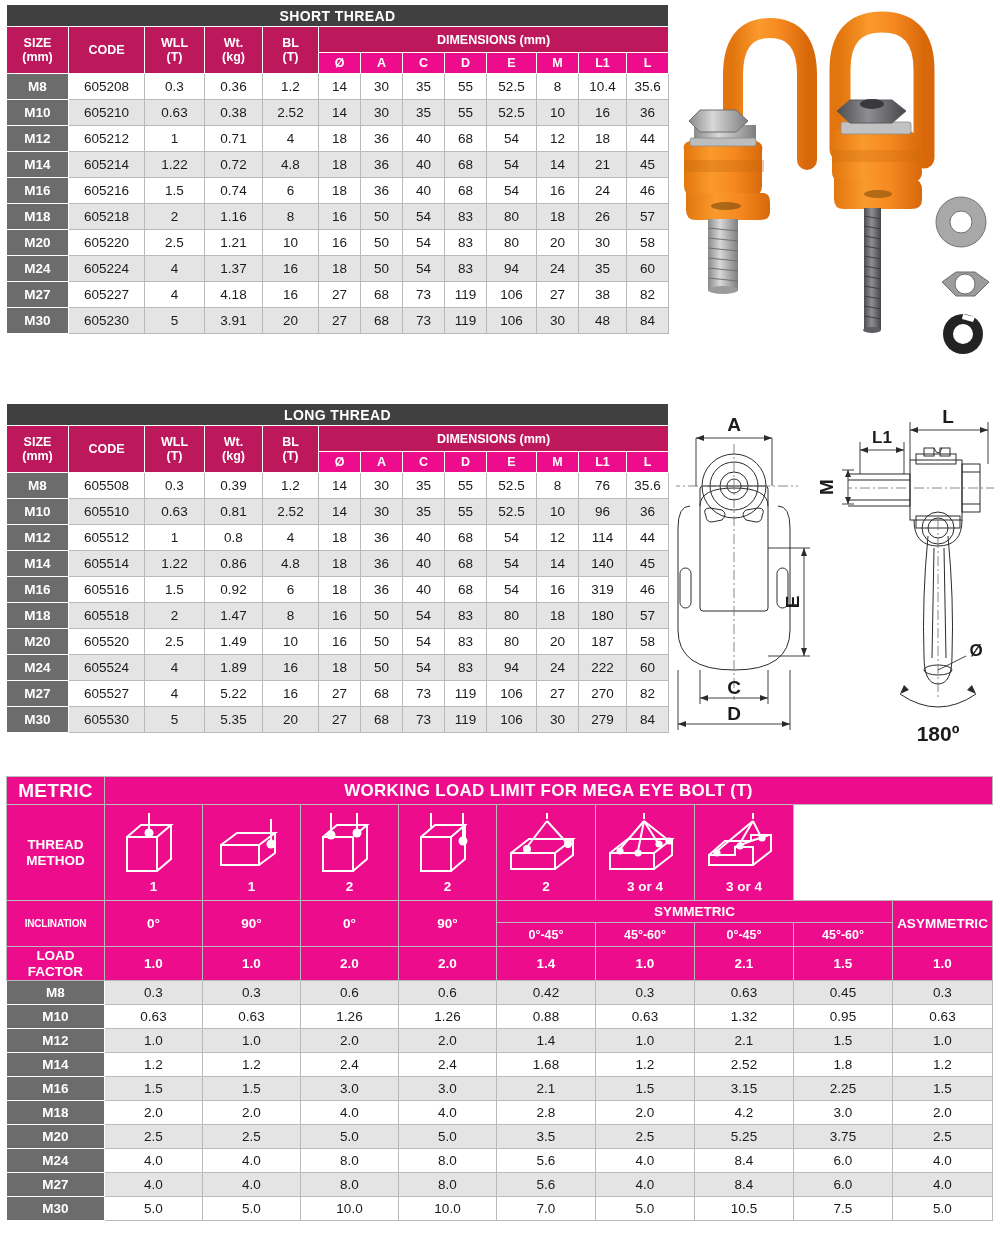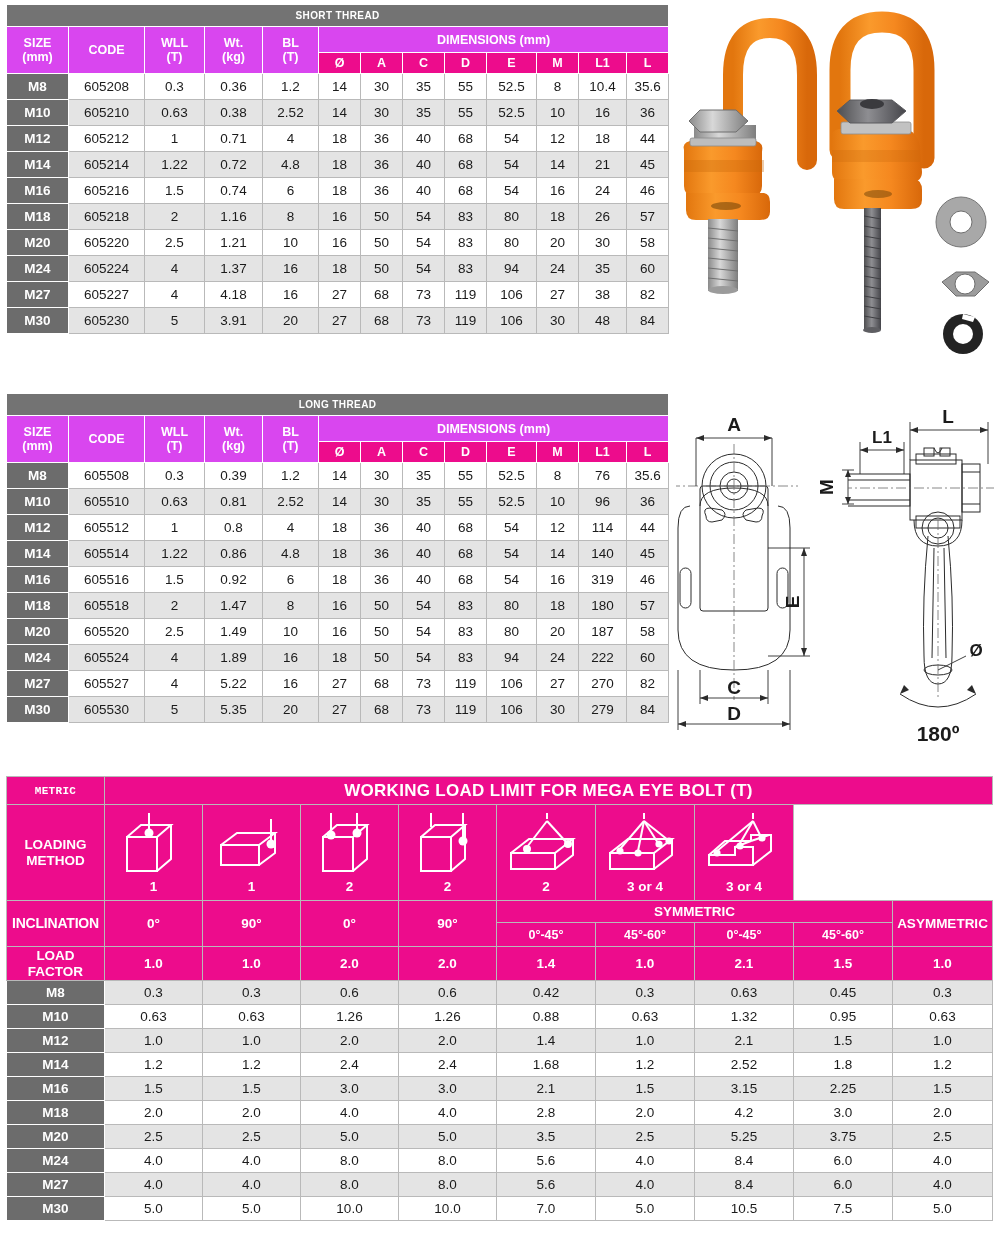--- a/index.html
+++ b/index.html
@@ -13,34 +13,34 @@
 
   
   .spec-table {
     position: absolute;
     left: 6px;
     width: 662px;
     border-collapse: collapse;
     table-layout: fixed;
   }
   #short-thread-table { top: 4px; }
-  #long-thread-table  { top: 393px; }
+  #long-thread-table  { top: 403px; }
 
   .spec-table .title-bar td {
-    background: #737373;
+    background: #404040;
     color: #ffffff;
     font-weight: bold;
-    font-size: 10px;
+    font-size: 14px;
     text-align: center;
     letter-spacing: 0.4px;
     height: 22px;
     border: 1px solid #ffffff;
   }
   .spec-table .hdr td {
-    background: #d946ef;
+    background: #be185d;
     color: #ffffff;
     font-weight: bold;
     font-size: 12.5px;
     text-align: center;
     border: 1px solid #ffffff;
     line-height: 1.12;
     padding: 1px 0;
   }
   .spec-table .hdr-dim td {
     background: #ED0C8C;
@@ -79,24 +79,24 @@
   }
   #wll-table td {
     border: 1px solid #ffffff;
     text-align: center;
   }
   #wll-table .pk {
     background: #ED0C8C;
     color: #ffffff;
     font-weight: bold;
   }
-  #wll-table .metric-cell { font-size: 11px; letter-spacing: 0.3px; height: 28px; font-family: Liberation Mono, monospace; }
+  #wll-table .metric-cell { font-size: 19px; letter-spacing: 0.3px; height: 28px; }
   #wll-table .wll-title   { font-size: 17px; letter-spacing: 0.3px; }
   #wll-table .rowlabel    { font-size: 13.5px; line-height: 1.15; }
-  #wll-table .rowlabel.tight { font-size: 14px; letter-spacing: -0.2px; }
+  #wll-table .rowlabel.tight { font-size: 10px; letter-spacing: -0.2px; }
   #wll-table .method-cell { height: 96px; vertical-align: middle; padding: 4px 0 2px; }
   #wll-table .incl-cell   { font-size: 13.5px; height: 30px; }
   #wll-table .symm-cell   { font-size: 13.5px; height: 22px; }
   #wll-table .ang-cell    { font-size: 12.5px; height: 24px; }
   #wll-table .lf-cell     { font-size: 13.5px; height: 34px; }
   #wll-table tbody td {
     border: 1px solid #b9b9b9;
     font-size: 13.5px;
     color: #1b1b1b;
     height: 24px;
@@ -756,21 +756,21 @@
       <col style="width:99px">
     <col style="width:100px">
   </colgroup>
   <tbody>
     <tr>
       <td class="pk metric-cell">METRIC</td>
       <td class="pk wll-title" colspan="9">WORKING LOAD LIMIT FOR MEGA EYE BOLT  (T)</td>
     </tr>
     <tr>
       <td class="pk rowlabel">
-        <div>LOADING</div>
+        <div>THREAD</div>
         <div>METHOD</div>
       </td>
 
       <td class="pk method-cell">
         <svg class="method-ico" width="86" height="68" viewBox="0 0 86 68">
           <g fill="none" stroke="#ffffff" stroke-width="2">
             <path d="M16 24 L46 24 L46 58 L16 58 Z"></path>
             <path d="M16 24 L30 12 L60 12 L46 24"></path>
             <path d="M60 12 L60 46 L46 58"></path>
             <line x1="38" y1="18" x2="38" y2="0"></line>

